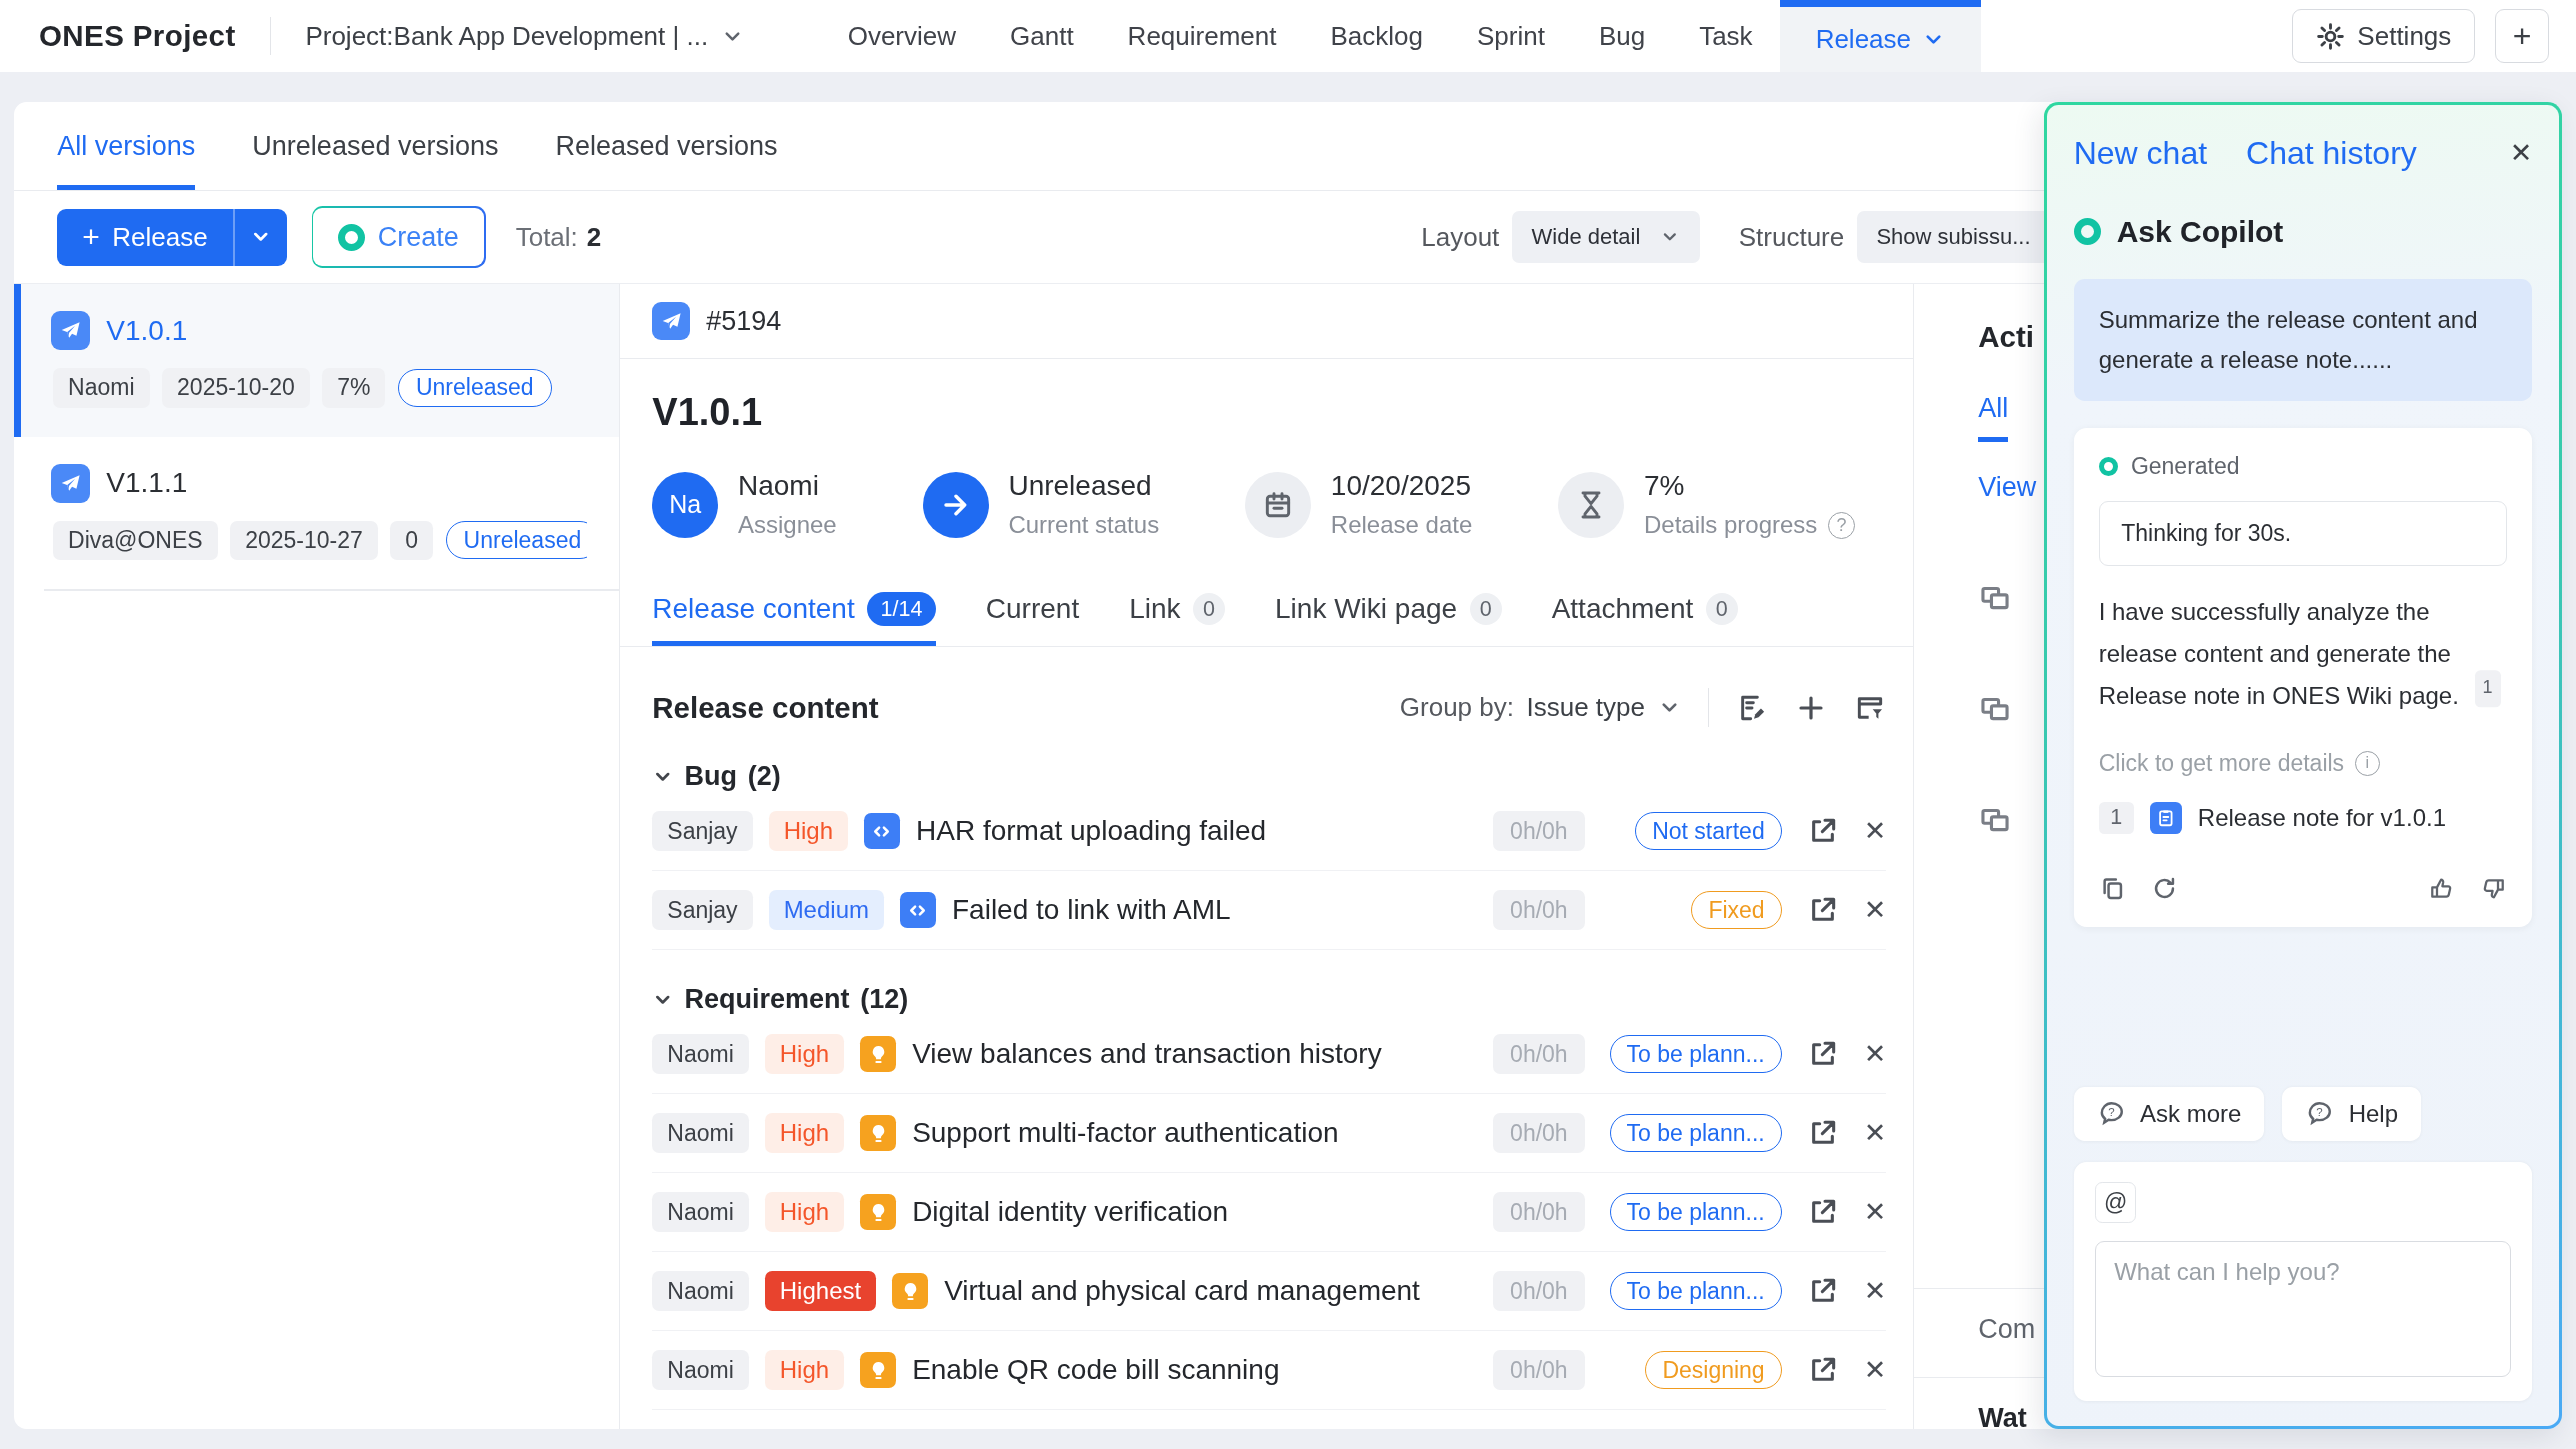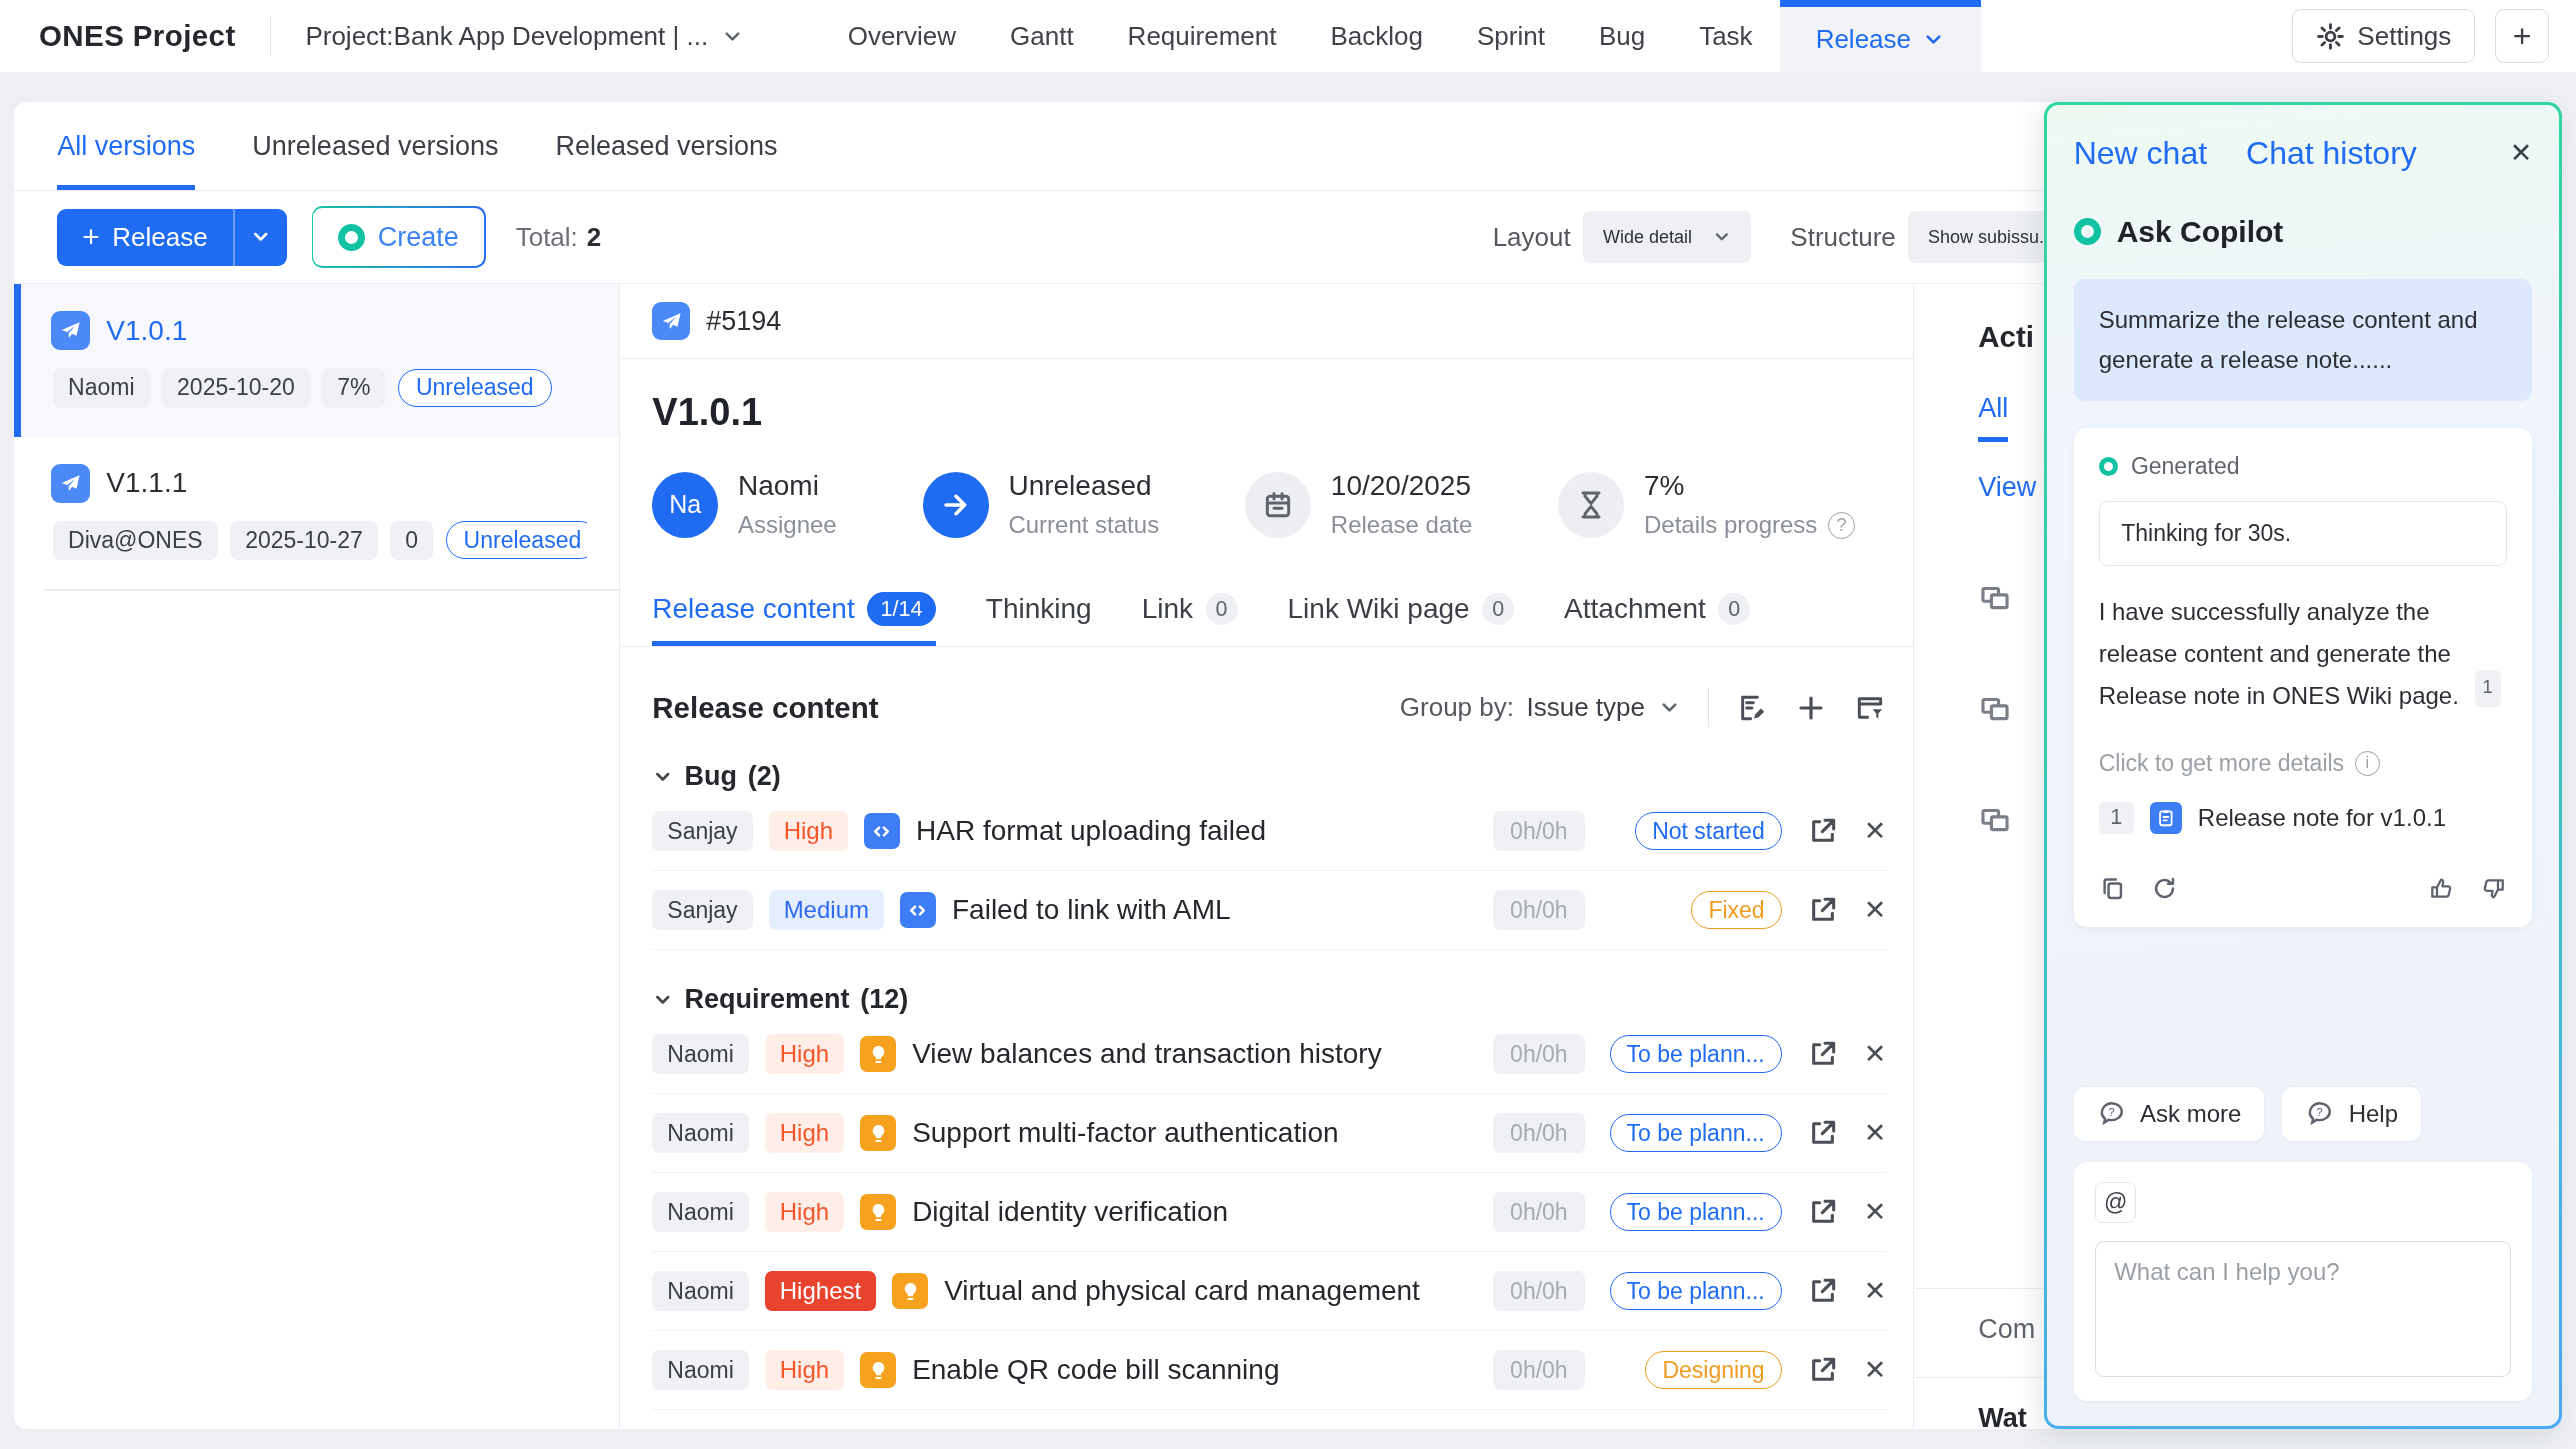--- a/index.html
+++ b/index.html
@@ -61,21 +61,21 @@
   .create-btn { display:flex; align-items:center; gap:12.5px; height:58px; padding:0 25px; background:#fff; border-radius:9px; font-size:27px; color:#3b82f6; font-weight:500; }
   .ring { width:27px; height:27px; border:7.2px solid #11c3a3; border-radius:50%; }
   .ring.sm { width:19.7px; height:19.7px; border-width:5.4px; }
   .total { margin-left:30px; font-size:26px; color:#6b6f76; display:flex; gap:9px; }
   .total b { color:#2b2e33; font-weight:700; }
   .tb-spacer { flex:1; }
   .sel-group { display:flex; align-items:center; gap:12.5px; margin-left:39px; }
   .sel-label { font-size:26px; color:#55585e; }
   .sel-chip {
     display:flex; align-items:center; gap:20px; height:52px; padding:0 19.7px;
-    background:#eef0f4; border-radius:7.2px; font-size:18px; color:#2e3138; cursor:pointer;
+    background:#eef0f4; border-radius:7.2px; font-size:22px; color:#2e3138; cursor:pointer;
   }
   .sel-chip .chev { width:19.7px; height:19.7px; }
   .grou-cut { margin-left:39px; font-size:26px; color:#55585e; white-space:nowrap; }
 
   .content-row { display:flex; height:1145px; }
 
   
   .vlist { width:606px; border-right:1.8px solid #e9ebef; }
   .vitem { padding:27px 32px 29px 30px; border-left:7.2px solid transparent; cursor:pointer; }
   .vitem.selected { background:#f6f8fb; border-left-color:#1f6bf2; }
@@ -403,21 +403,21 @@
           </div>
         </div>
       </div>
 
       <div class="dtabs">
         <div class="dtab active">
           <span>Release content</span>
           <span class="badge-blue">1/14</span>
         </div>
         <div class="dtab">
-          <span>Thinking</span>
+          <span>Current</span>
         </div>
         <div class="dtab">
           <span>Link</span>
           <span class="badge-gray">0</span>
         </div>
         <div class="dtab">
           <span>Link Wiki page</span>
           <span class="badge-gray">0</span>
         </div>
         <div class="dtab">

